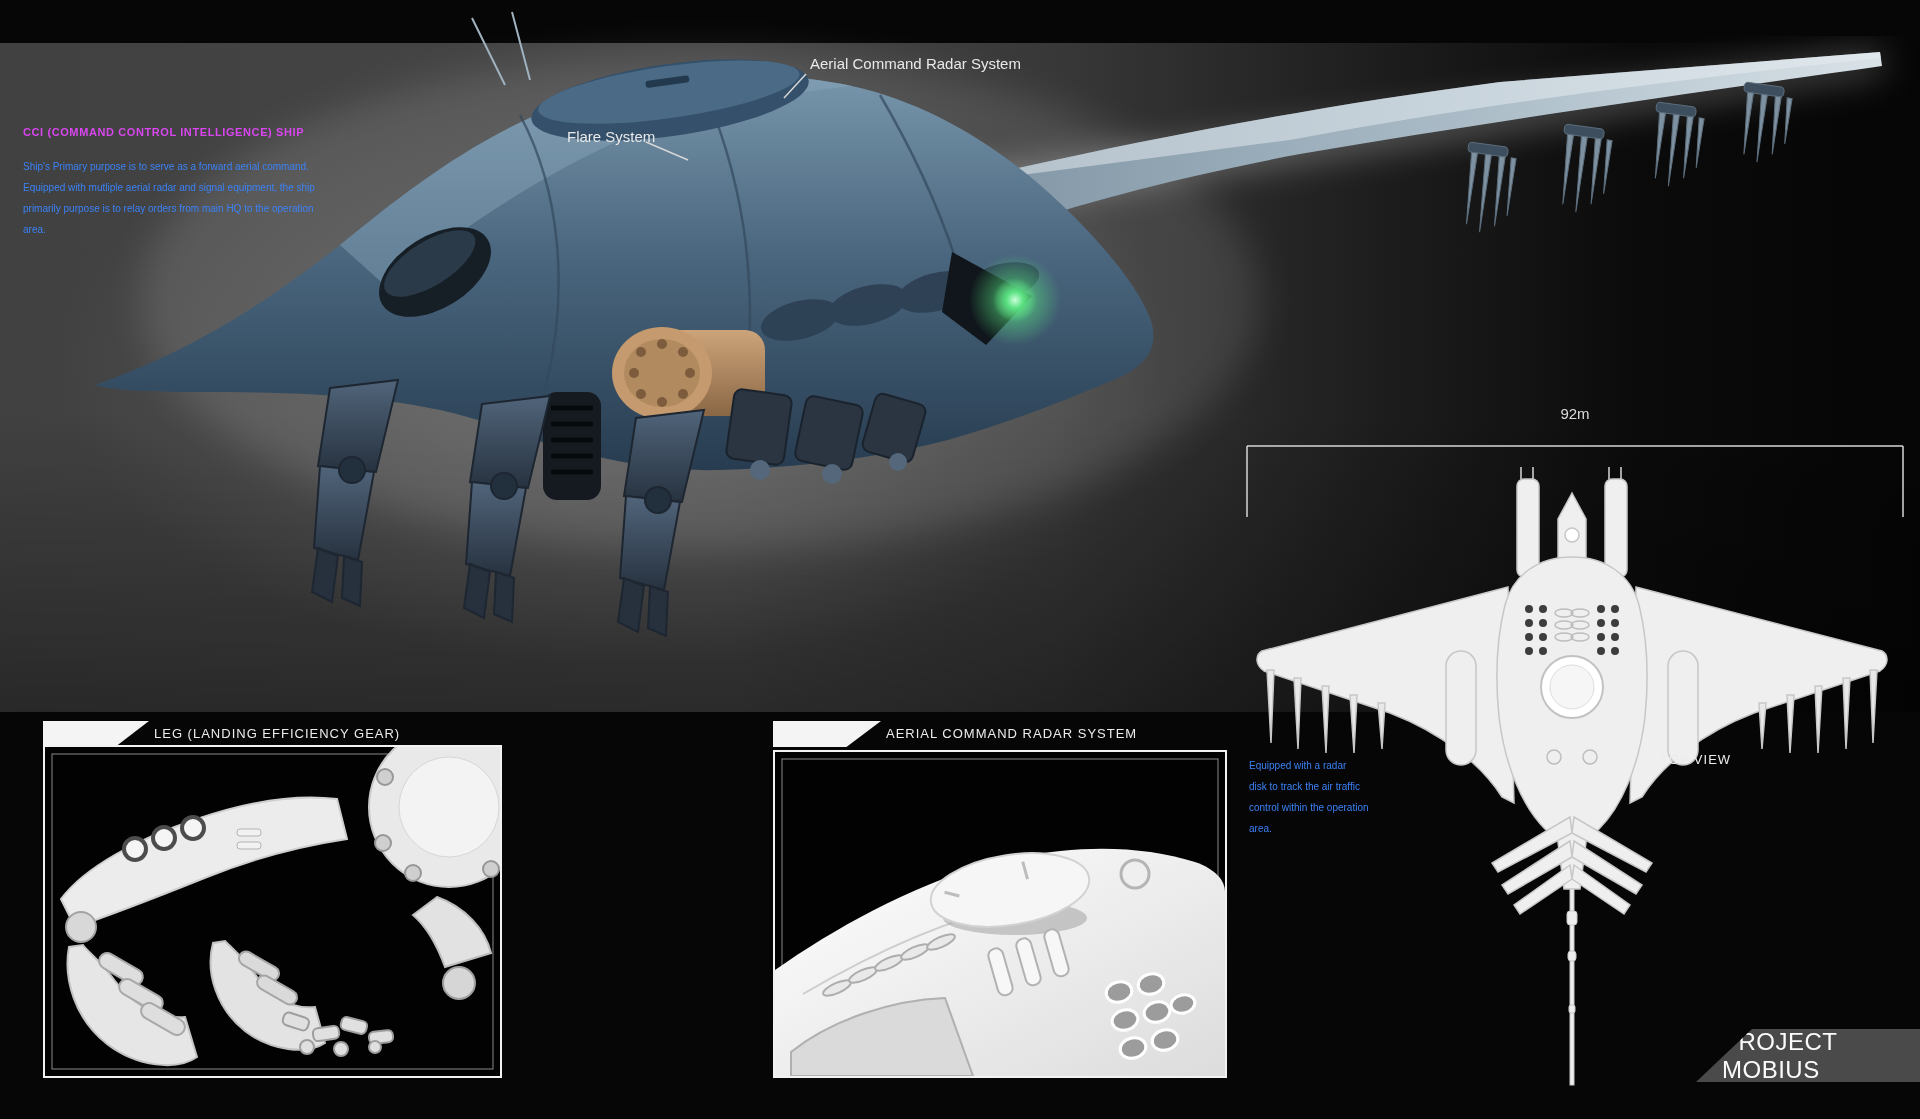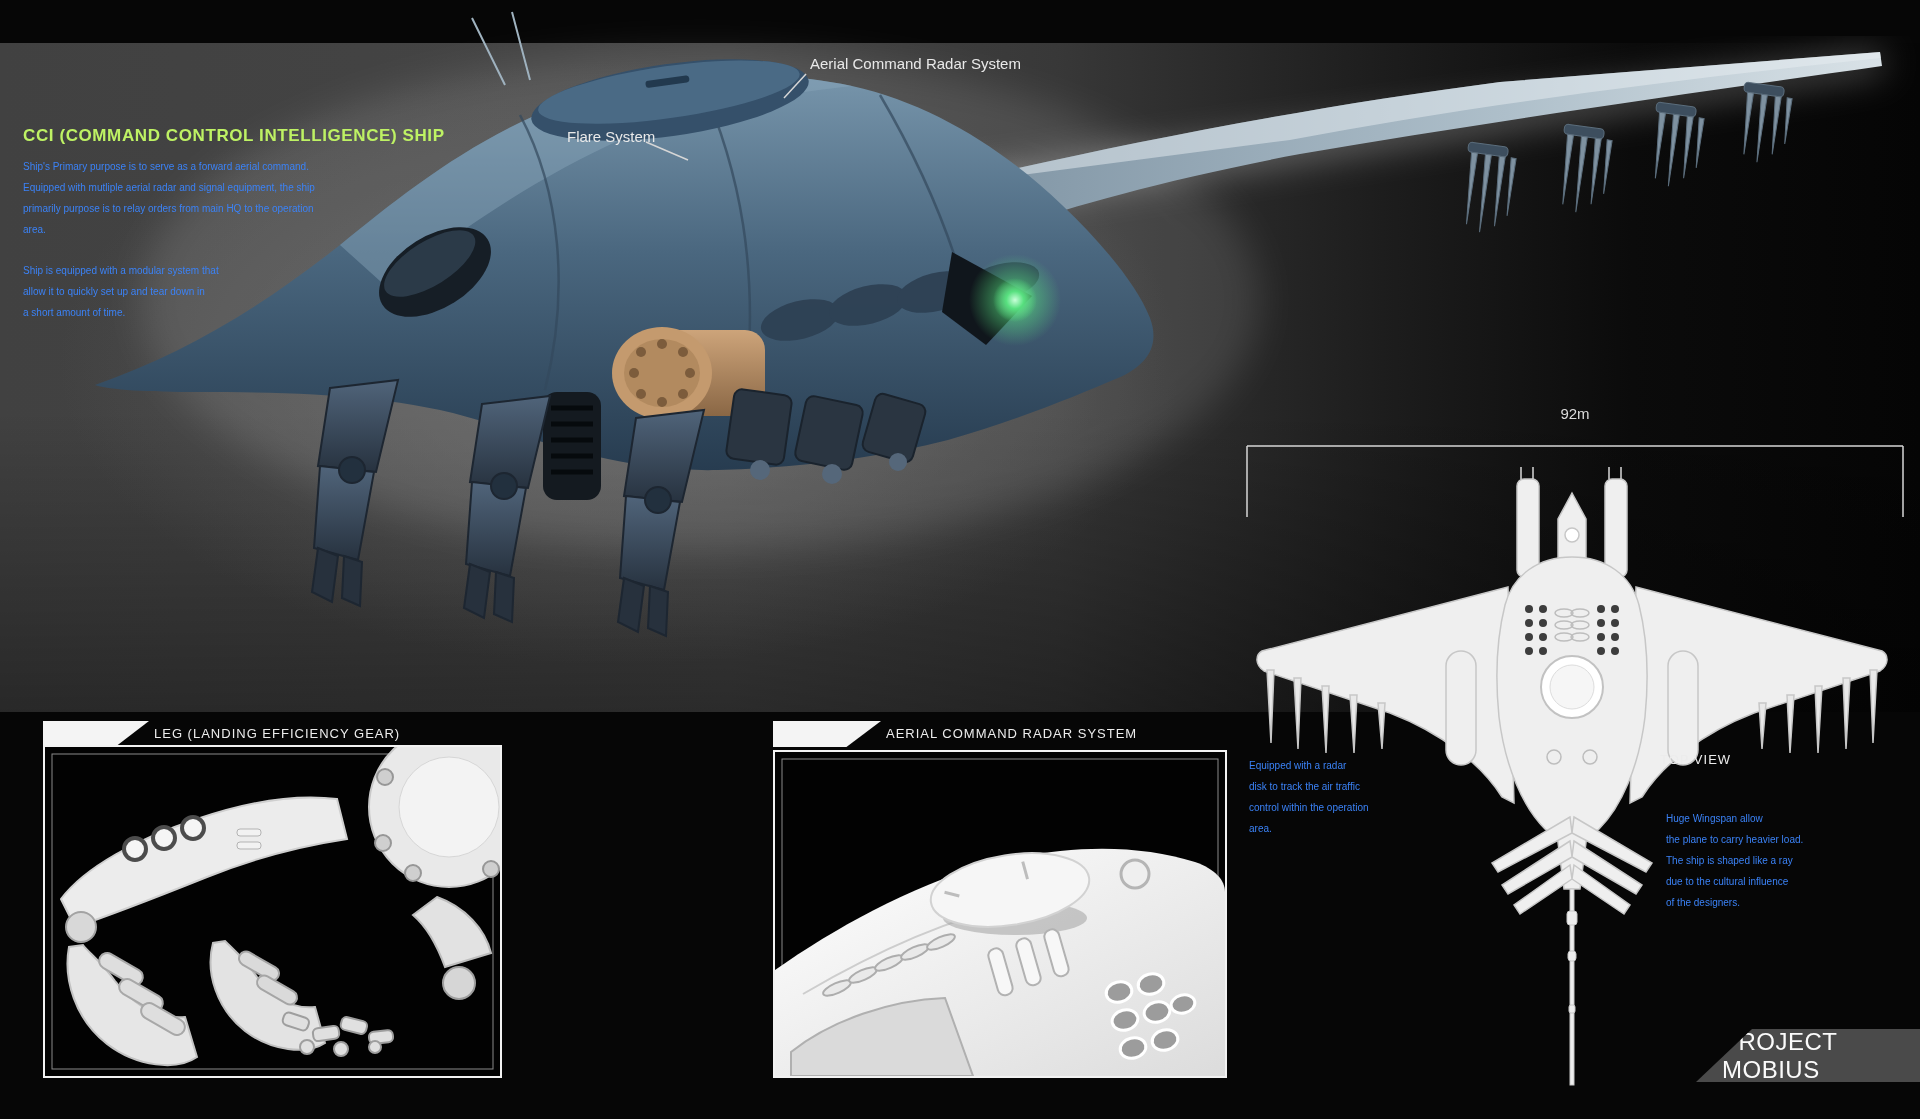--- a/index.html
+++ b/index.html
@@ -5,21 +5,21 @@
   html,body{margin:0;padding:0;background:#000;}
   #stage{position:relative;width:1920px;height:1119px;background:#060606;overflow:hidden;
          font-family:"Liberation Sans",sans-serif;color:#e8e8e8;}
   
   .backdrop{position:absolute;left:0;top:43px;width:1920px;height:669px;
     background:
       radial-gradient(ellipse 780px 420px at 620px 320px, rgba(125,125,125,.5), rgba(125,125,125,0) 72%),
       linear-gradient(to bottom, rgba(0,0,0,0) 55%, rgba(0,0,0,.38) 100%),
       linear-gradient(to right, #414141 0%, #454545 38%, #383838 55%, #1d1d1d 72%, #0b0b0b 85%, #050505 100%);}
   .txt{position:absolute;white-space:pre-line;}
-  .heading{font-weight:bold;font-size:17px;letter-spacing:.6px;color:#bef264;}
+  .heading{font-weight:bold;font-size:11px;letter-spacing:.6px;color:#d946ef;}
   .body-text{font-size:10px;line-height:21px;color:#3b82f6;font-weight:400;}
   .callout{font-size:15px;color:#e9e9e9;}
   .section-title{font-size:13px;letter-spacing:1px;color:#ececec;}
   .dim-label{font-size:15px;color:#dcdcdc;text-align:center;width:100px;}
   svg{display:block;}
   .layer{position:absolute;left:0;top:0;}
   
   .panel{position:absolute;background:#020202;border:2px solid #f2f2f2;box-sizing:border-box;}
   .wedge{position:absolute;background:#f4f4f4;height:26px;
          clip-path:polygon(0 0,100% 0,68% 100%,0 100%);}
@@ -273,34 +273,26 @@
       <path d="M646,142 L688,160"></path>
       <path d="M1247,446 H1903 M1247,446 V517 M1903,446 V517"></path>
     </g>
   </svg>
 
   <div class="txt heading" style="left:23px;top:126px;">CCI (COMMAND CONTROL INTELLIGENCE) SHIP</div>
   <div class="txt body-text" style="left:23px;top:156px;">Ship's Primary purpose is to serve as a forward aerial command.
 Equipped with mutliple aerial radar and signal equipment, the ship
 primarily purpose is to relay orders from main HQ to the operation
 area.</div>
-  <div class="txt body-text" style="left:23px;top:260px;">Ship is equipped with a modular system that
-allow it to quickly set up and tear down in
-a short amount of time.</div>
 
   <div class="txt callout" style="left:810px;top:55px;">Aerial Command Radar System</div>
   <div class="txt callout" style="left:552px;top:128px;margin-left:15px;">Flare System</div>
 
   <div class="txt dim-label" style="left:1525px;top:405px;">92m</div>
   <div class="txt section-title" style="left:1660px;top:752px;">TOP VIEW</div>
-  <div class="txt body-text" style="left:1666px;top:808px;">Huge Wingspan allow
-the plane to carry heavier load.
-The ship is shaped like a ray
-due to the cultural influence
-of the designers.</div>
 
   <div class="wedge" style="left:43px;top:721px;width:106px;"></div>
   <div class="txt section-title" style="left:154px;top:726px;">LEG (LANDING EFFICIENCY GEAR)</div>
   <div class="panel" style="left:43px;top:745px;width:459px;height:333px;">
     <svg width="455" height="329" viewBox="0 0 455 329" aria-hidden="true">
       <rect x="7" y="7" width="441" height="315" fill="none" stroke="#8a8a8a"></rect>
 
       <circle cx="404" cy="60" r="80" fill="#e9e9e9" stroke="#c9c9c9" stroke-width="2"></circle>
       <circle cx="404" cy="60" r="50" fill="#f3f3f3" stroke="#d6d6d6"></circle>
       <g fill="#cfcfcf" stroke="#979797" stroke-width="2">

